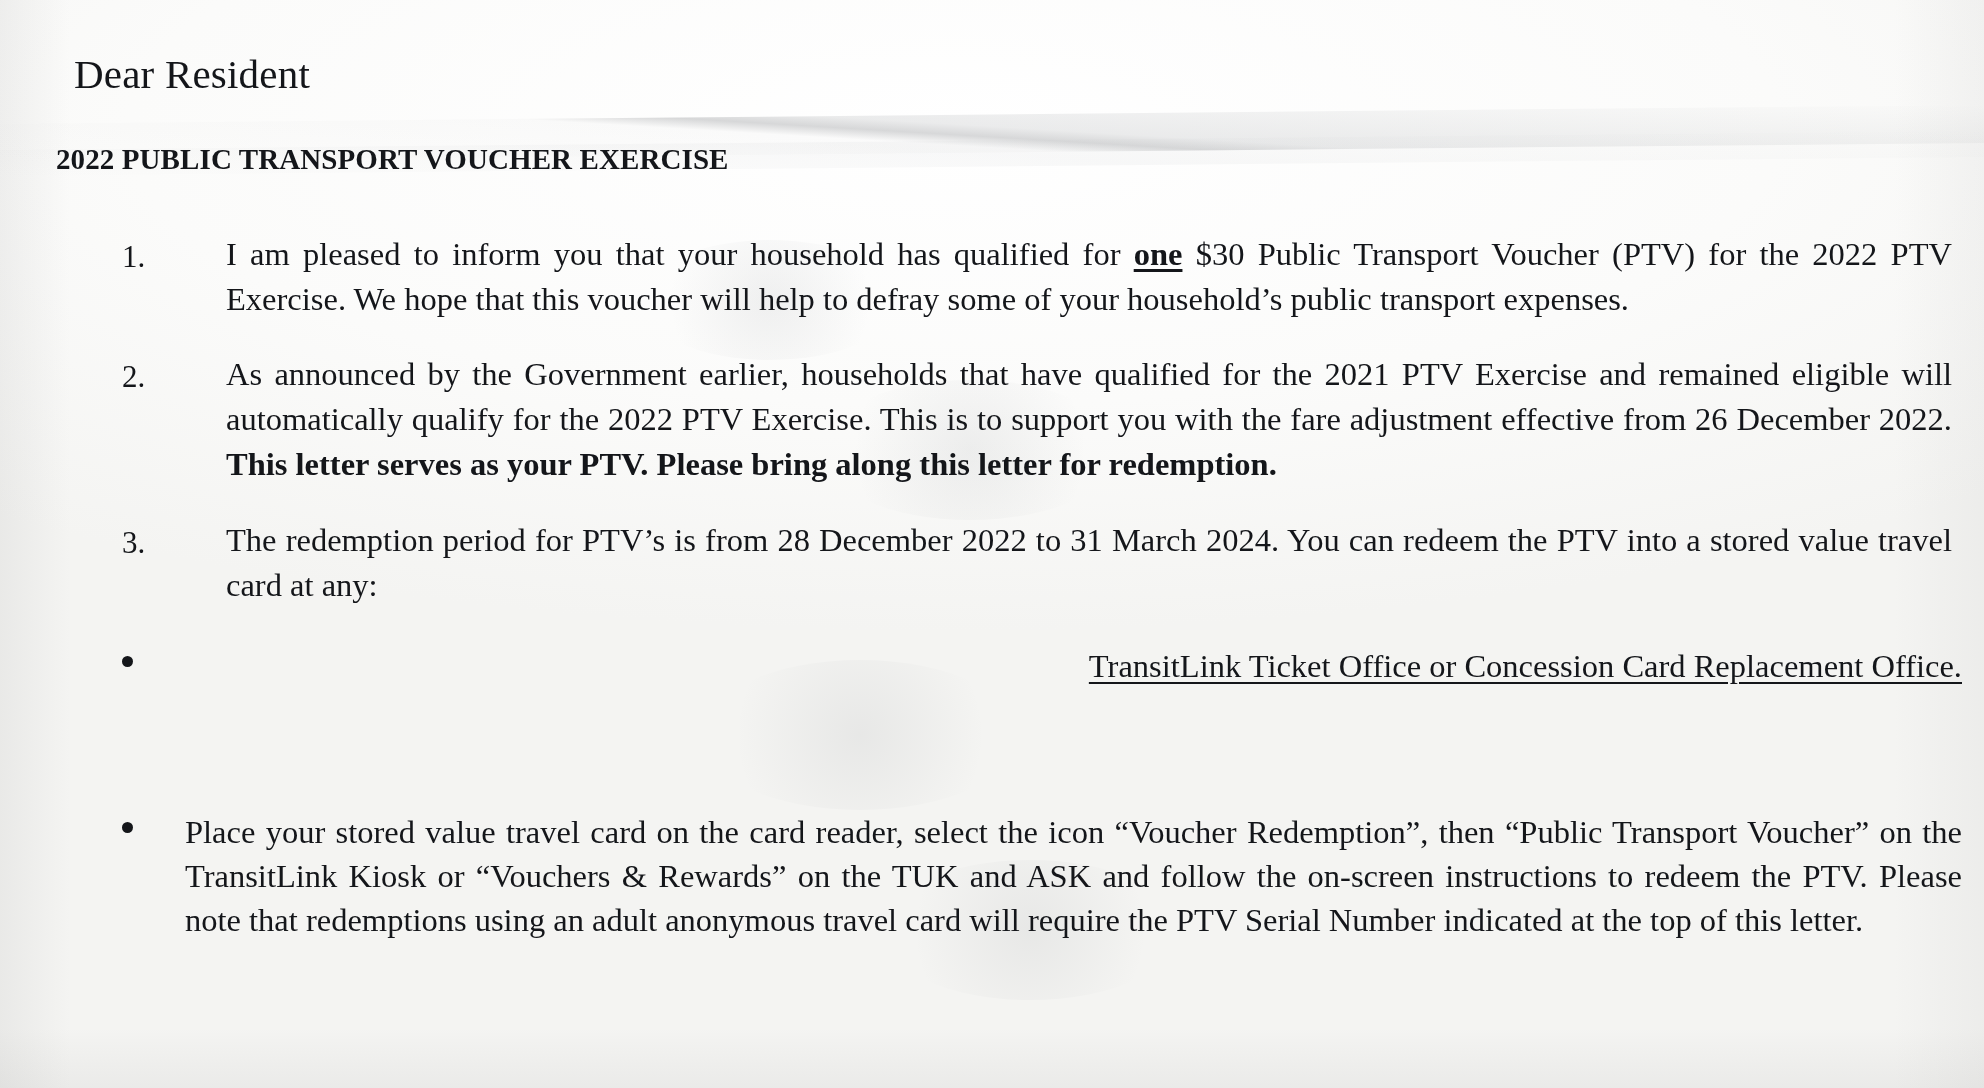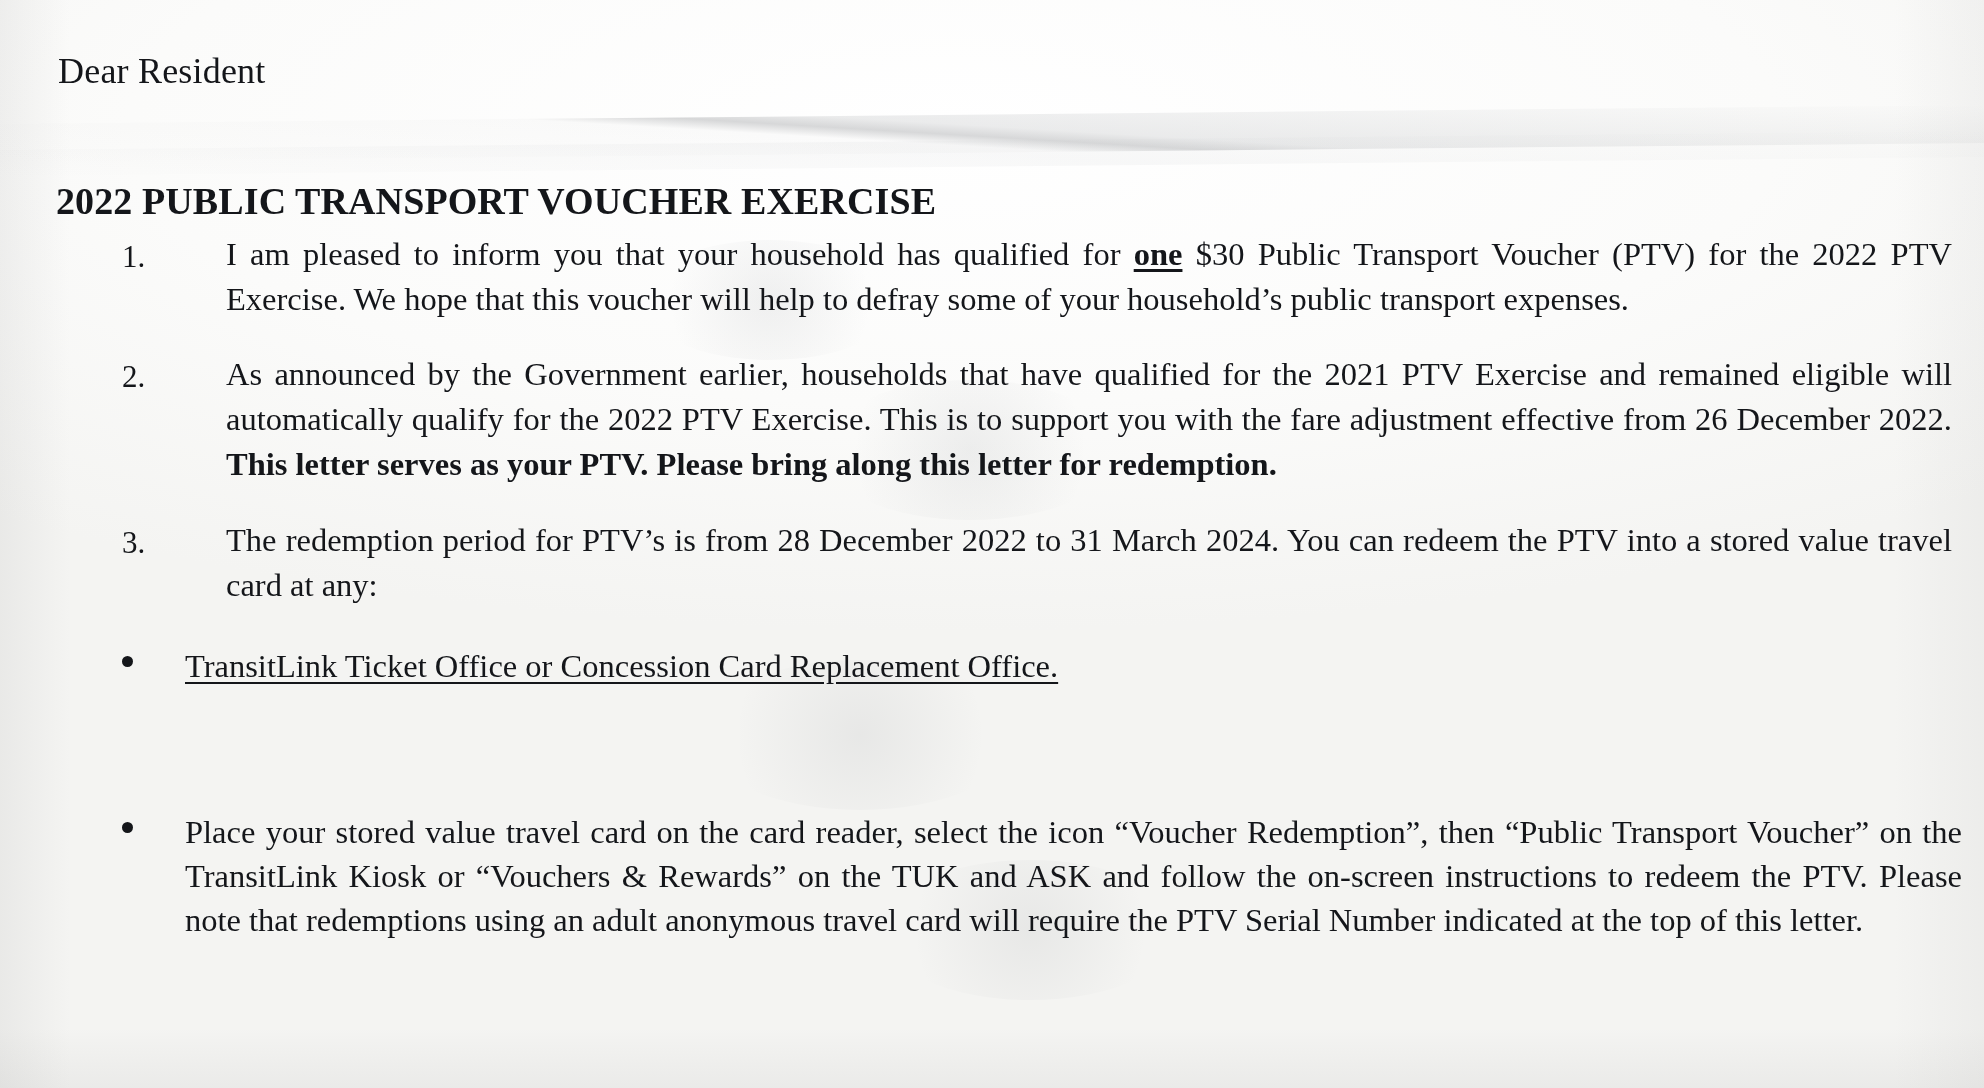--- a/index.html
+++ b/index.html
@@ -71,34 +71,33 @@
     position: absolute;
     left: 0;
     top: 0;
     width: 1984px;
     height: 1088px;
     padding: 0;
   }
 
   .salutation {
     position: absolute;
-    left: 58px;
+    left: 74px;
     top: 50px;
-    font-size: 36px;
+    font-size: 41px;
     letter-spacing: .2px;
   }
 
   .doc-title {
     position: absolute;
     left: 56px;
     top: 143px;
-    font-size: 38px;
+    font-size: 29px;
     font-weight: bold;
     letter-spacing: .1px;
-    margin-top: 36px;
   }
 
   .para {
     position: absolute;
     left: 122px;
     width: 1840px;
     font-size: 32.5px;
     line-height: 45px;
     text-align: justify;
     text-justify: inter-word;
@@ -139,20 +138,21 @@
   .bullet .btext {
     margin-left: 63px;
     display: block;
   }
   .bullet .bhead {
     display: block;
     text-decoration: underline;
     text-underline-offset: 5px;
     text-decoration-thickness: 2px;
     white-space: nowrap;
+    text-align: right;
   }
   .bullet .bbody {
     display: block;
     text-align: justify;
     text-justify: inter-word;
   }
 
   #b1 { top: 644px; }
   #b2 { top: 810px; }
   #b3 { top: 1043px; }

